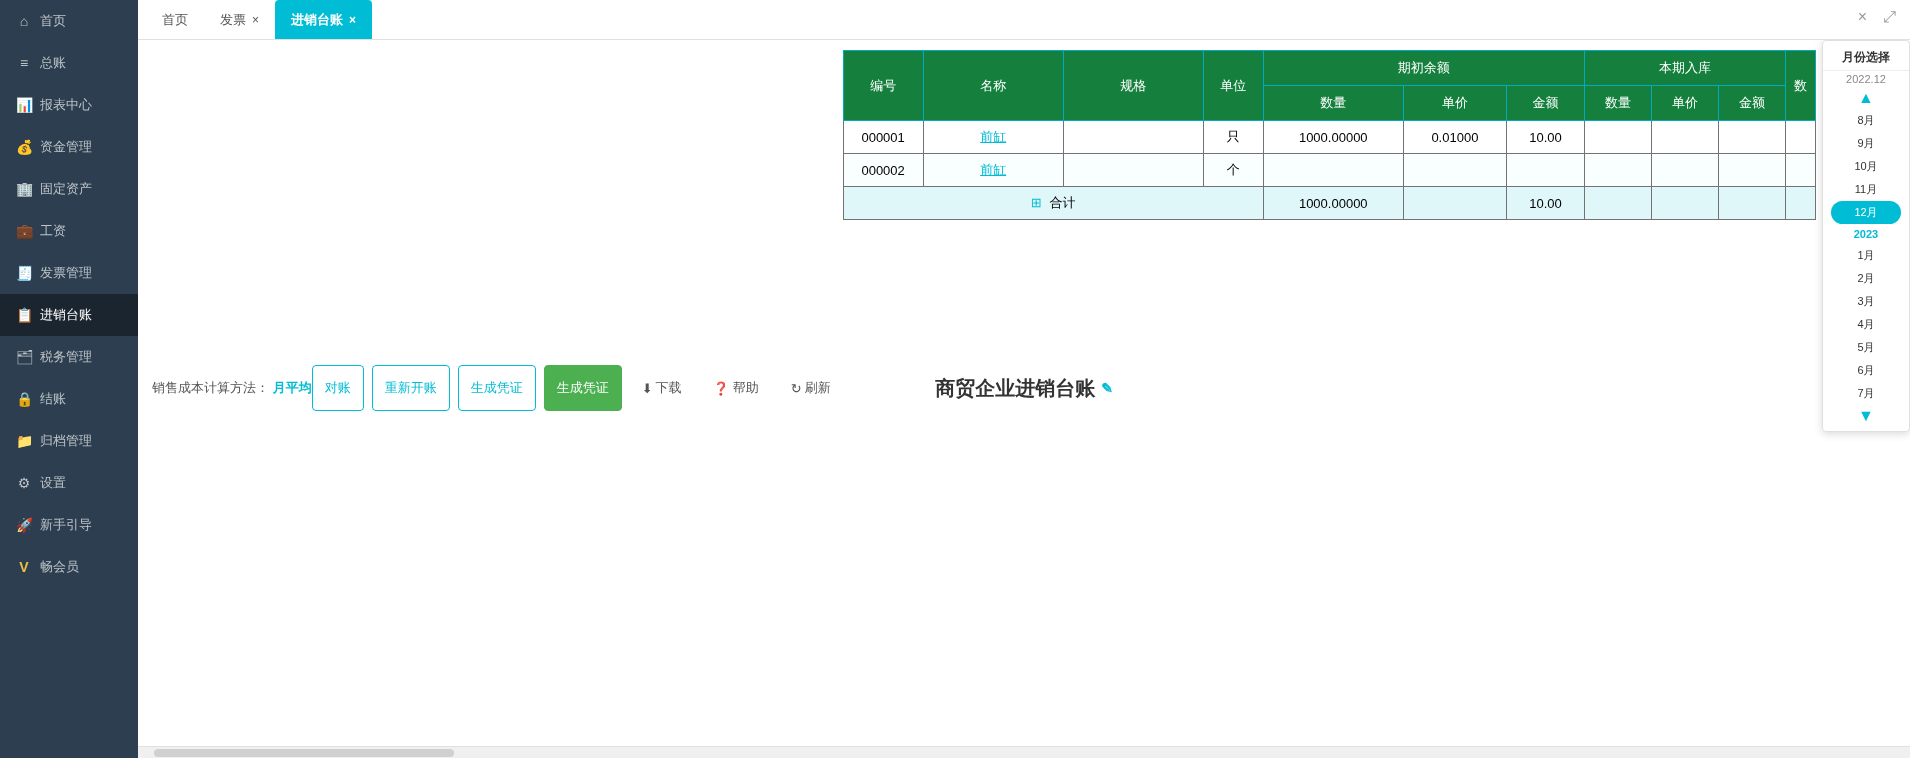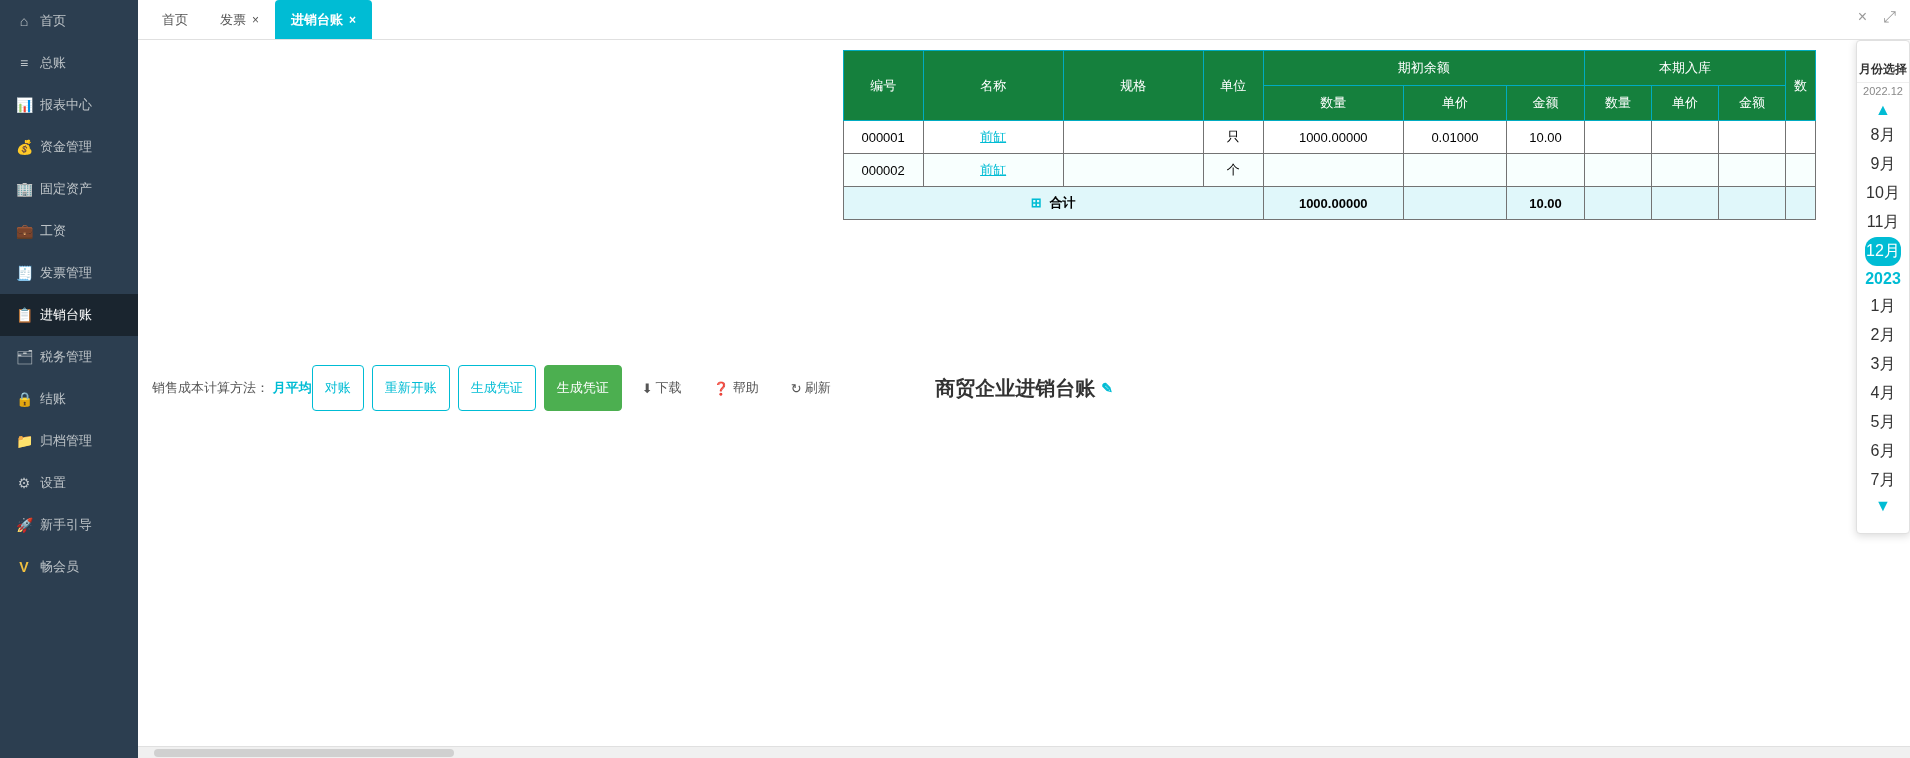--- a/index.html
+++ b/index.html
@@ -170,55 +170,55 @@
     }
     td {
       text-align: center;
       padding: 7px 6px;
       border: 1px solid #737373;
       background: #fff;
     }
     tr:nth-child(even) td { background: #f8fffe; }
     .total-row td {
       background: #e0f7fa;
-      font-weight: bold;
+      font-weight: normal;
       margin-left: 25px;
     }
     .total-icon { color: #00bcd4; margin-right: 4px; }
 
     
     .month-panel {
       position: absolute;
       right: 0;
       top: 0;
-      width: 54px;
+      width: 88px;
       background: #fff;
       border: 1px solid #e0e0e0;
       border-radius: 4px;
       box-shadow: 0 2px 8px rgba(0,0,0,0.15);
       z-index: 100;
-      padding: 16px 0;
+      padding: 4px 0;
       margin-left: 48px;
     }
     .month-panel-title {
       font-size: 12px;
       color: #333;
       text-align: center;
       padding: 4px 0;
       font-weight: bold;
       border-bottom: 1px solid #eee;
     }
     .month-panel-year {
       font-size: 11px;
       color: #888;
       text-align: center;
       padding: 2px 0;
     }
     .month-item {
-      font-size: 16px;
+      font-size: 11px;
       text-align: center;
       padding: 4px 0;
       cursor: pointer;
       color: #333;
     }
     .month-item.active {
       background: #00bcd4;
       color: #fff;
       border-radius: 12px;
       margin: 0 8px;

